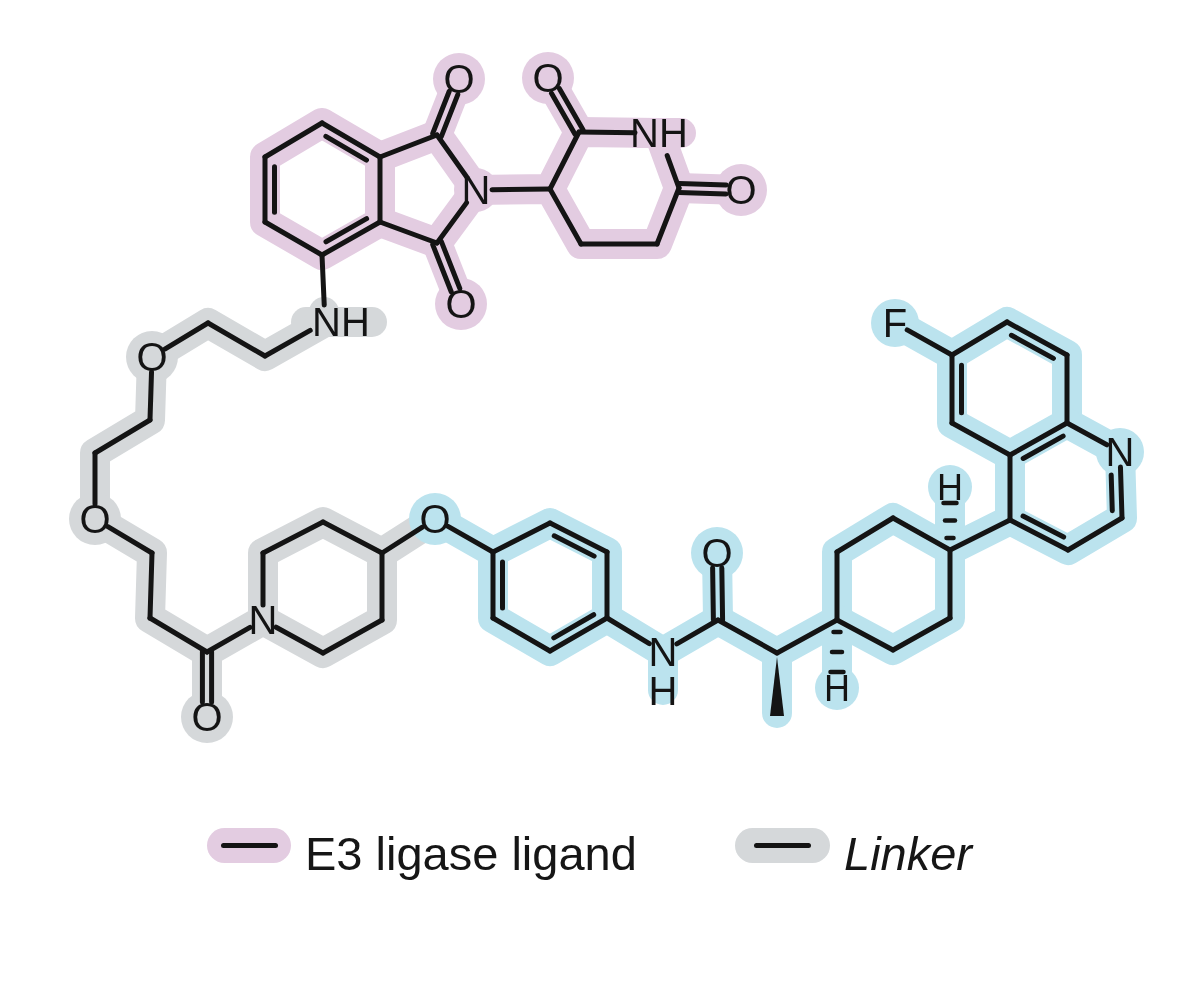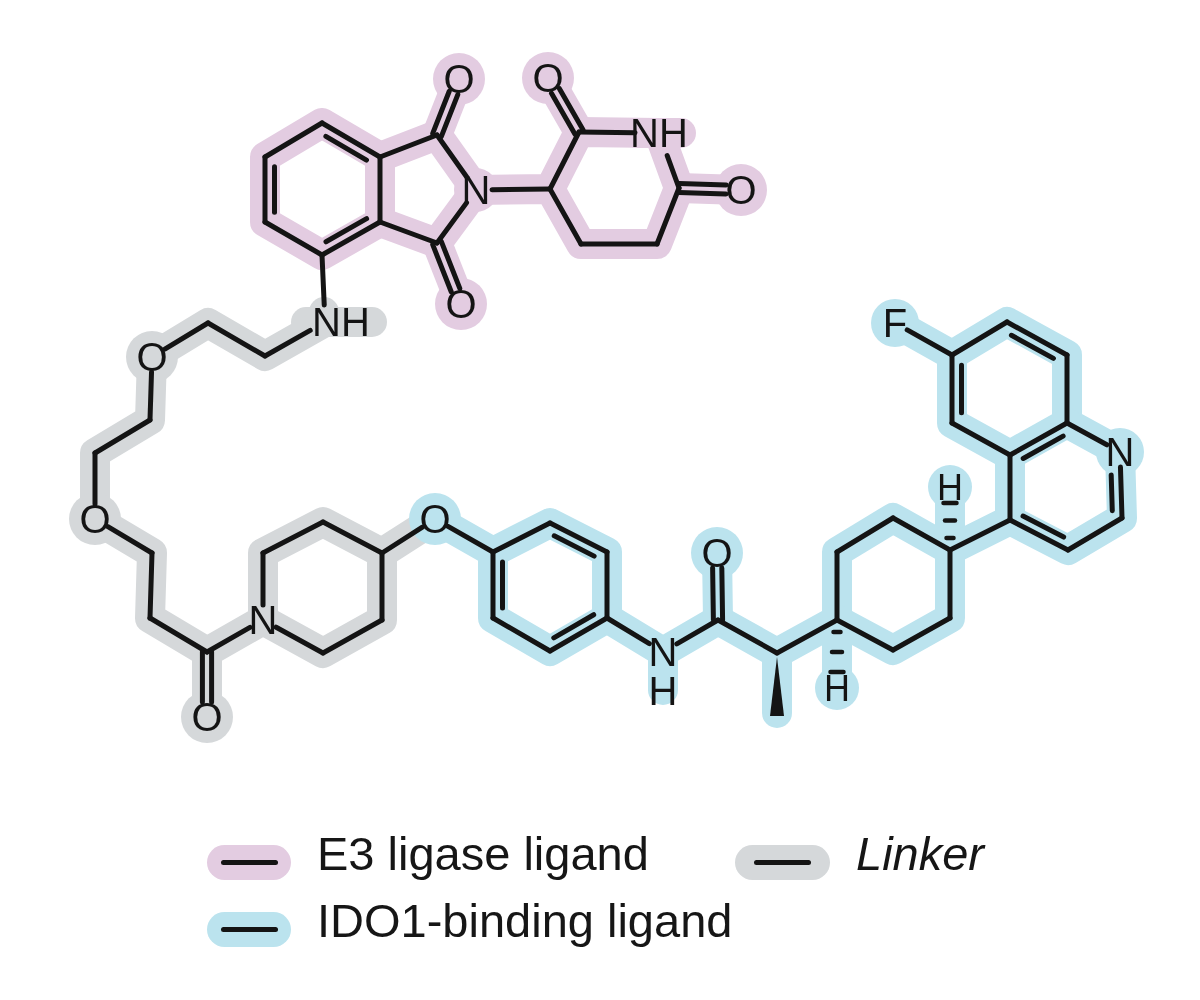--- a/index.html
+++ b/index.html
@@ -1,19 +1,19 @@
 <!DOCTYPE html>
 <html><head>
 <meta charset="utf-8">
 <style>
   html,body{margin:0;padding:0;background:#ffffff;}
   .stage{position:relative;width:1200px;height:1000px;background:#ffffff;overflow:hidden;
          font-family:"Liberation Sans", sans-serif;}
   #mol{position:absolute;left:0;top:0;}
-  .legend-item{position:absolute;display:flex;align-items:flex-end;gap:26px;
+  .legend-item{position:absolute;display:flex;align-items:flex-start;gap:14px;
                font-size:47px;line-height:1.1;color:#161616;white-space:nowrap;}
   .swatch{width:84px;height:35px;border-radius:17.5px;display:flex;align-items:center;
           justify-content:center;flex:none;}
   #li-linker .swatch{width:95px;}
   .swatch-line{width:57px;height:5px;background:#141414;border-radius:2.5px;}
   #li-e3{left:207px;top:828px;}
   #li-linker{left:735px;top:828px;font-style:italic;}
   #li-ido1{left:207px;top:895px;}
   text{font-family:"Liberation Sans", sans-serif;}
 </style>
@@ -200,20 +200,14 @@
     <span>E3 ligase ligand</span>
   </div>
 
   <div class="legend-item" id="li-linker">
     <span class="swatch" style="background: rgb(213, 216, 218);">
       <span class="swatch-line"></span>
     </span>
     <span>Linker</span>
   </div>
 
-  <div class="legend-item" id="li-ido1">
-    <span class="swatch" style="background: rgb(187, 227, 238);">
-      <span class="swatch-line"></span>
-    </span>
-    <span>IDO1-binding ligand</span>
-  </div>
 
 </div>
 
 </body></html>

